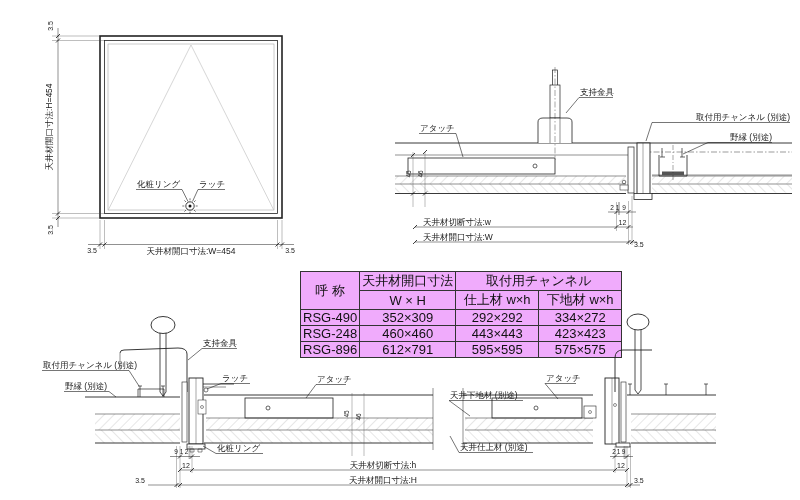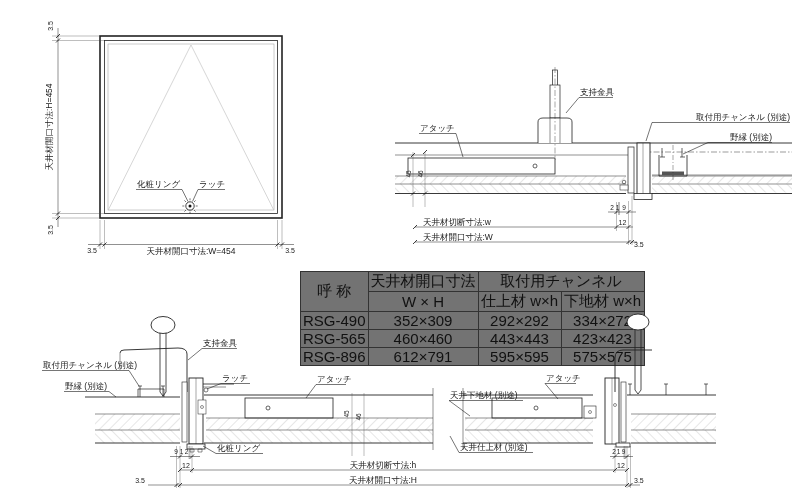--- a/index.html
+++ b/index.html
@@ -7,21 +7,21 @@
          font-family:"Liberation Sans",sans-serif;}
   svg{position:absolute;overflow:visible;}
   svg text{fill:#1a1a1a;font-family:"Liberation Sans",sans-serif;}
   .t85{font-size:8.5px;} .t7{font-size:7px;} .t65{font-size:6.5px;}
   .ln{stroke:#222;fill:none;}
   .thin{stroke-width:0.5;} .med{stroke-width:0.9;} .hair{stroke-width:0.35;stroke:#444;}
   .lead{stroke:#1a1a1a;stroke-width:0.6;fill:none;}
   .tick{stroke:#111;stroke-width:0.8;}
   .white{fill:#fff;}
   #spec-table{position:absolute;left:300px;top:271px;border-collapse:collapse;
-              font-size:15px;color:#111;background:#737373;}
+              font-size:13px;color:#111;background:#f0abfc;}
   #spec-table td,#spec-table th{border:1px solid #333;text-align:center;
               padding:0 2px;height:12px;font-weight:normal;white-space:nowrap;}
 </style>
 </head>
 <body>
 
 <div id="stage">
 
   <svg style="left:0;top:0" width="320" height="265" viewBox="0 0 320 265">
     <g>
@@ -168,21 +168,21 @@
       <th style="width:78px">仕上材 w×h</th>
       <th style="width:78px">下地材 w×h</th>
     </tr>
     <tr>
       <td>RSG-490</td>
       <td>352×309</td>
       <td>292×292</td>
       <td>334×272</td>
     </tr>
     <tr>
-      <td>RSG-565</td>
+      <td>RSG-248</td>
       <td>460×460</td>
       <td>443×443</td>
       <td>423×423</td>
     </tr>
     <tr>
       <td>RSG-896</td>
       <td>612×791</td>
       <td>595×595</td>
       <td>575×575</td>
     </tr>

